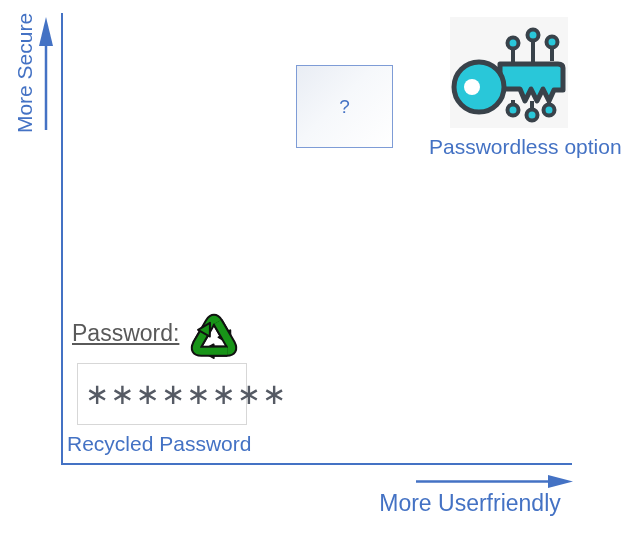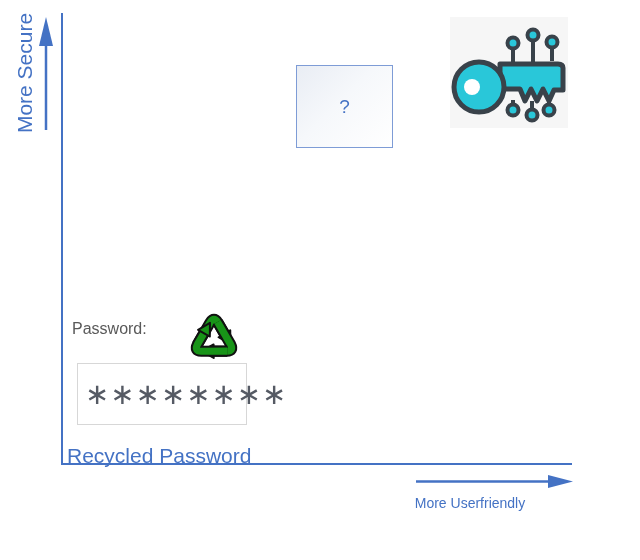--- a/index.html
+++ b/index.html
@@ -44,21 +44,21 @@
     left: -35px; top: 60px; width: 122px; height: 26px;
     transform: rotate(-90deg);
     color: var(--accent-blue);
     font-size: 21px;
     text-align: center;
     white-space: nowrap;
   }
   .x-axis-label {
     left: 340px; top: 490px; width: 260px;
     color: var(--accent-blue);
-    font-size: 14px;
+    font-size: 23px;
     line-height: 27px;
     text-align: center;
     white-space: nowrap;
   }
 
   
   .unknown-box {
     left: 296px; top: 65px; width: 97px; height: 83px;
     border: 1.5px solid var(--box-border-blue);
     background: linear-gradient(135deg, #e9edf4 0%, #f6f8fb 45%, #ffffff 100%);
@@ -83,22 +83,23 @@
     left: 429px; top: 135px;
     color: var(--accent-blue);
     font-size: 21px;
     white-space: nowrap;
   }
 
   
   .password-label {
     left: 72px; top: 320px;
     color: var(--gray-text);
-    font-size: 16px;
+    font-size: 23px;
     white-space: nowrap;
+    text-decoration: underline;
   }
   .recycle-icon-wrap { left: 174px; top: 301px; }
   .rec-band-outer { fill: none; stroke: var(--recycle-outline); stroke-width: 14; }
   .rec-band-inner { fill: none; stroke: var(--recycle-green); stroke-width: 9; }
   .rec-head { fill: var(--recycle-green); stroke: var(--recycle-outline); stroke-width: 2.5; stroke-linejoin: round; }
   .password-field {
     left: 77px; top: 363px; width: 170px; height: 62px;
     border: 1px solid var(--field-border);
     background: #ffffff;
     display: flex; align-items: center;
@@ -108,21 +109,20 @@
     font-family: "DejaVu Sans", sans-serif;
     font-size: 29px;
     letter-spacing: 1px;
     color: var(--asterisk-gray);
   }
   .recycled-caption {
     left: 67px; top: 432px;
     color: var(--accent-blue);
     font-size: 21px;
     white-space: nowrap;
-    margin-top: 12px;
   }
 </style>
 </head>
 <body>
 
 <div id="canvas">
 
   <div class="abs y-axis-line"></div>
   <svg class="abs y-arrow-svg" width="18" height="118" viewBox="0 0 18 118">
     <line class="arrow-line" x1="9" y1="114" x2="9" y2="28"></line>
@@ -159,20 +159,21 @@
       <circle class="pin-dot" cx="82" cy="98" r="5.5"></circle>
       <line class="pin-stem" x1="99" y1="83" x2="99" y2="88"></line>
       <circle class="pin-dot" cx="99" cy="93" r="5.5"></circle>
 
       <path class="key-shaft" d="M50,47 H108 Q113,47 113,51 V73 H104 L99,84 L93,72 L87,84 L81,72 L75,84 L70,72 H50 Z"></path>
 
       <circle class="key-head" cx="29" cy="70" r="25"></circle>
       <circle class="key-hole" cx="22" cy="70" r="8"></circle>
     </svg>
   </div>
+  <div class="abs passwordless-caption">Passwordless option</div>
 
   <div class="abs password-label">Password:</div>
 
   <div class="abs recycle-icon-wrap">
     <svg width="80" height="80" viewBox="0 0 100 100">
       <g id="rec-arm">
         <path class="rec-band-outer" d="M29,55 L45,27 Q50,19 55,27 L63,41"></path>
         <path class="rec-band-inner" d="M29,55 L45,27 Q50,19 55,27 L63,41"></path>
         <polygon class="rec-head" points="70.5,54 70.3,36.7 55.7,45.3"></polygon>
       </g>

